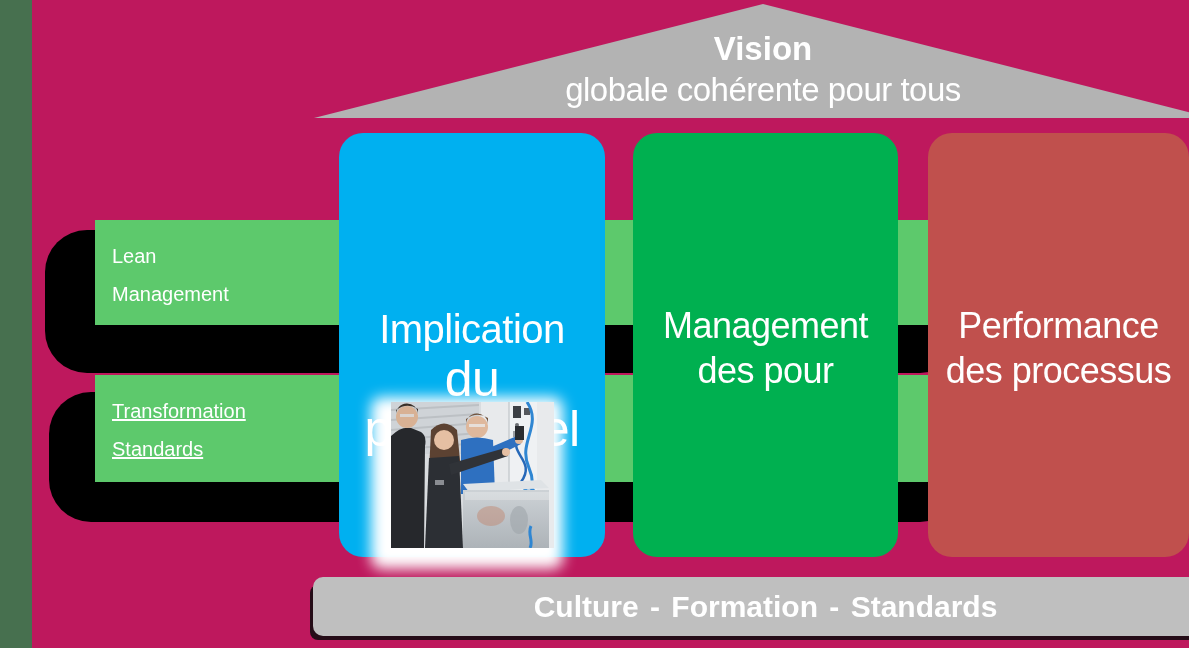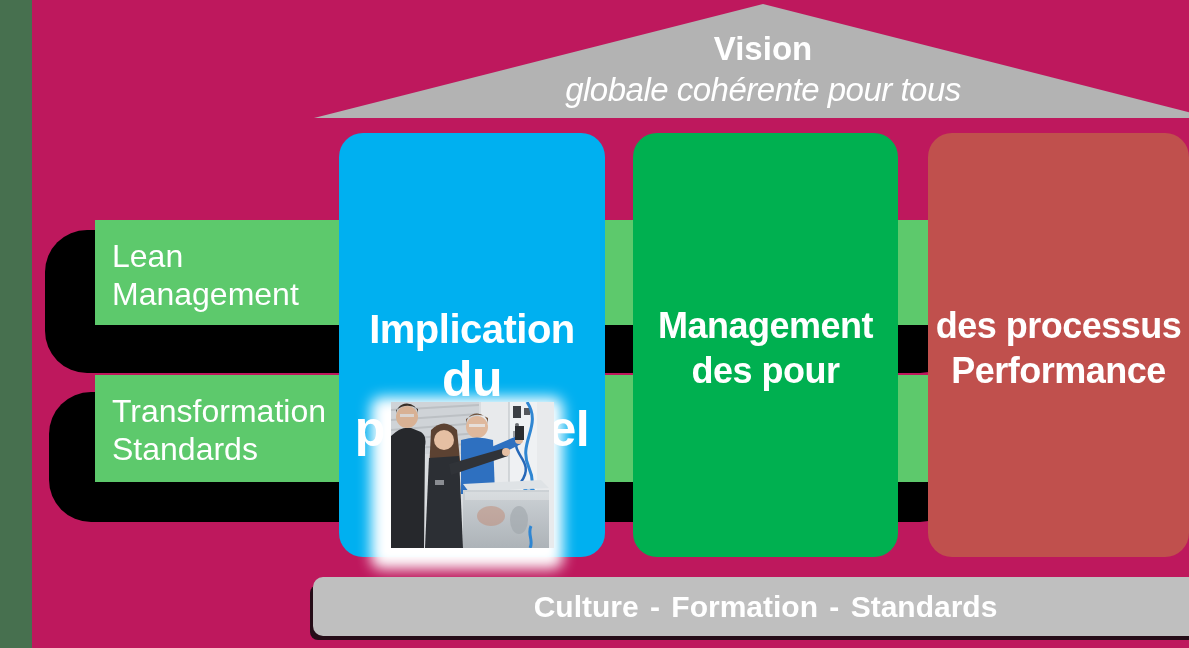--- a/index.html
+++ b/index.html
@@ -9,37 +9,37 @@
     font-family:"Liberation Sans","DejaVu Sans",sans-serif;
     color:#FFFFFF;
     margin-left:32px;
   }
   .abs{position:absolute;}
   
   .roof-svg{left:0;top:0;width:1189px;height:130px;}
   .roof-title{left:431px;top:30px;width:600px;text-align:center;
     font-size:33px;font-weight:bold;letter-spacing:0px;}
   .roof-sub{left:431px;top:71px;width:600px;text-align:center;
-    font-size:33px;font-weight:400;letter-spacing:-0.5px;font-style:italic;}
+    font-size:33px;font-weight:400;letter-spacing:-0.5px;}
   
   .bar-shadow{background:#000;border-radius:42px;}
   .shadow1{left:13px;top:230px;width:917px;height:143px;}
   .shadow2{left:17px;top:392px;width:913px;height:130px;}
   .side-bar{background:#5DC96C;}
   .bar1{left:63px;top:220px;width:877px;height:105px;}
   .bar2{left:63px;top:375px;width:877px;height:107px;}
-  .bar-label{left:80px;font-size:32px;line-height:38px;font-weight:400;}
+  .bar-label{left:80px;font-size:20px;line-height:38px;font-weight:400;}
   .bar1-label{top:237px;}
-  .bar2-label{top:392px;}
+  .bar2-label{top:392px;text-decoration:underline;}
   
   .pillar{border-radius:24px;top:133px;height:424px;}
   .pillar-blue {left:307px;width:266px;background:#00B0F0;}
   .pillar-green{left:601px;width:265px;background:#00B050;}
   .pillar-red  {left:896px;width:261px;background:#C0504D;}
-  .pillar-label{text-align:center;letter-spacing:-0.5px;font-weight:700;}
+  .pillar-label{text-align:center;letter-spacing:-0.5px;font-weight:400;}
   .blue-label {left:307px;width:266px;top:304px;font-size:40px;line-height:50px;}
   .green-label{left:601px;width:265px;top:303px;font-size:36px;line-height:45px;}
   .red-label  {left:896px;width:261px;top:303px;font-size:36px;line-height:45px;}
   
   .photo-glow{left:339px;top:397px;width:192px;height:172px;background:#FFFFFF;
     border-radius:10px;filter:blur(7px);}
   .photo{left:359px;top:402px;width:163px;height:146px;}
   .photo svg{display:block;}
   
   .foundation{left:281px;top:577px;width:905px;height:59px;background:#BFBFBF;
@@ -78,22 +78,22 @@
 
   <div class="abs pillar-label blue-label">
     <div>Implication</div>
     <div style="font-size:50px;">du personnel</div>
   </div>
   <div class="abs pillar-label green-label">
     <div>Management</div>
     <div>des pour</div>
   </div>
   <div class="abs pillar-label red-label">
+    <div>Performance</div>
     <div>des processus</div>
-    <div>Performance</div>
   </div>
 
   <div class="abs photo-glow"></div>
   <div class="abs photo">
     <svg viewBox="0 0 163 146" width="163" height="146" xmlns="http://www.w3.org/2000/svg">
       <defs>
         <linearGradient id="steelGrad" x1="0" y1="0" x2="0" y2="1">
           <stop offset="0" stop-color="#CDD2D6"></stop>
           <stop offset="1" stop-color="#ADB3B8"></stop>
         </linearGradient>

